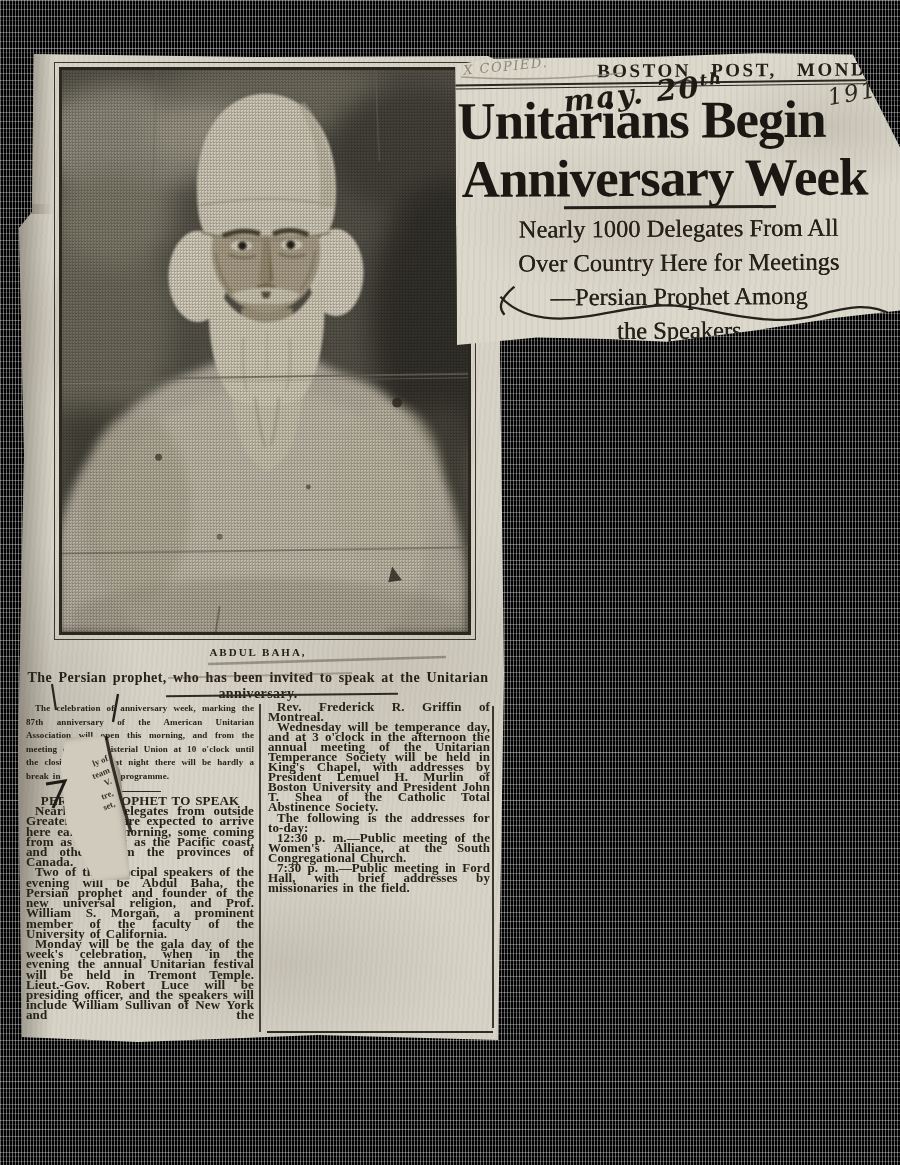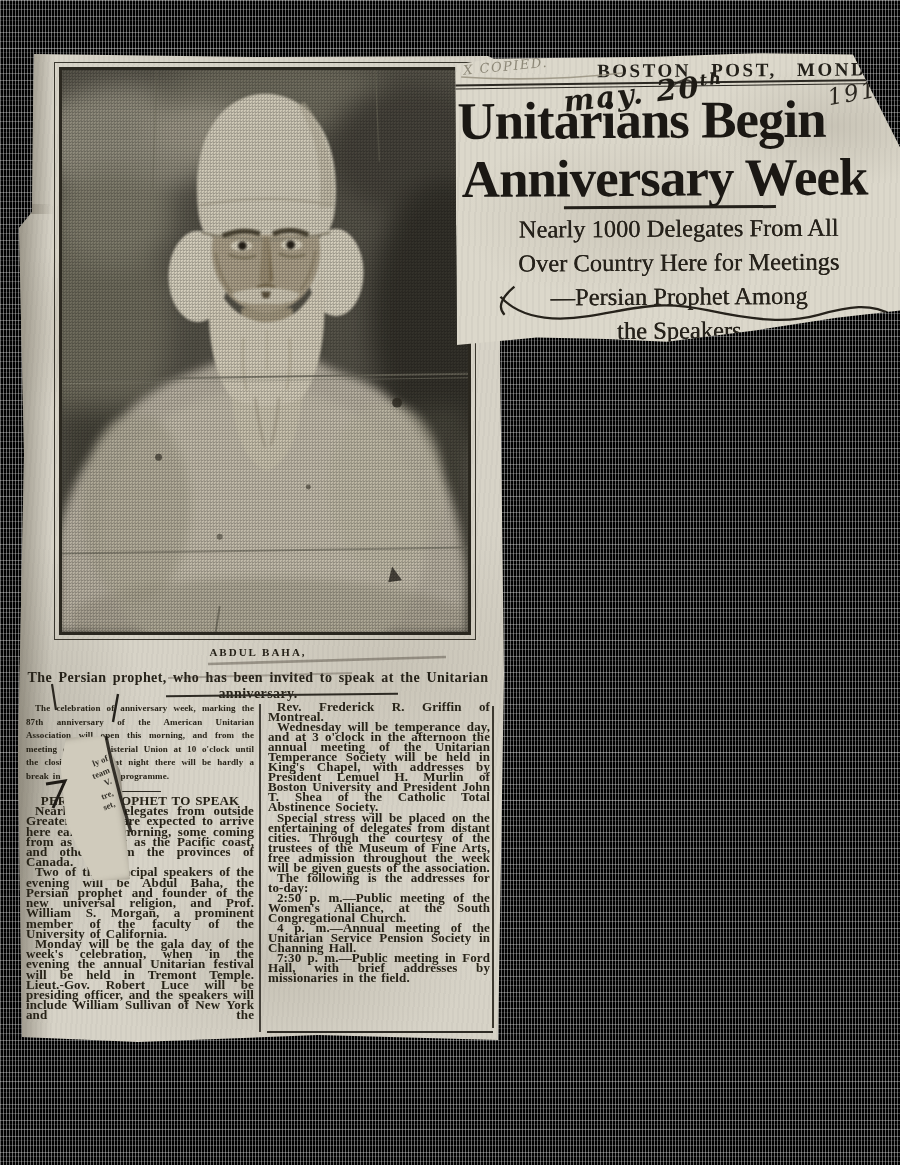--- a/index.html
+++ b/index.html
@@ -197,24 +197,22 @@
       <div class="section-rule" data-interactable="false"></div>
       <p class="col-heading" style="text-indent:0" data-interactable="false">PERSIAN PROPHET TO SPEAK</p>
       <p data-interactable="false">Nearly 1000 delegates from outside Greater Boston are expected to arrive here early this morning, some coming from as far west as the Pacific coast, and others from the provinces of Canada.</p>
       <p data-interactable="false">Two of the principal speakers of the evening will be Abdul Baha, the Persian prophet and founder of the new universal religion, and Prof. William S. Morgan, a prominent member of the faculty of the University of California.</p>
       <p class="cont" data-interactable="false">Monday will be the gala day of the week's celebration, when in the evening the annual Unitarian festival will be held in Tremont Temple. Lieut.-Gov. Robert Luce will be presiding officer, and the speakers will include William Sullivan of New York and the</p>
     </div>
     <div id="colRule" data-interactable="false"></div>
     <div id="col2" class="col" data-interactable="false">
       <p data-interactable="false">Rev. Frederick R. Griffin of Montreal.</p>
       <p data-interactable="false">Wednesday will be temperance day, and at 3 o'clock in the afternoon the annual meeting of the Unitarian Temperance Society will be held in King's Chapel, with addresses by President Lemuel H. Murlin of Boston University and President John T. Shea of the Catholic Total Abstinence Society.</p>
-      <p data-interactable="false">Special stress will be placed on the entertaining of delegates from distant cities. Through the courtesy of the trustees of the Museum of Fine Arts, free admission throughout the week will be given guests of the association.</p>
       <p data-interactable="false">The following is the addresses for to-day:</p>
-      <p data-interactable="false">2:50 p. m.—Public meeting of the Women's Alliance, at the South Congregational Church.</p>
-      <p data-interactable="false">4 p. m.—Annual meeting of the Unitarian Service Pension Society in Channing Hall.</p>
+      <p data-interactable="false">12:30 p. m.—Public meeting of the Women's Alliance, at the South Congregational Church.</p>
       <p data-interactable="false">7:30 p. m.—Public meeting in Ford Hall, with brief addresses by missionaries in the field.</p>
     </div>
     <div id="col2Right" data-interactable="false"></div>
     <div id="col2Bottom" data-interactable="false"></div>
 
     <div id="scrap" data-interactable="false">
       <div class="fragwrap" data-interactable="false">
         <span class="frag" data-interactable="false">ly of</span>
         <span class="frag" data-interactable="false">team</span>
         <span class="frag" data-interactable="false">V.</span>

